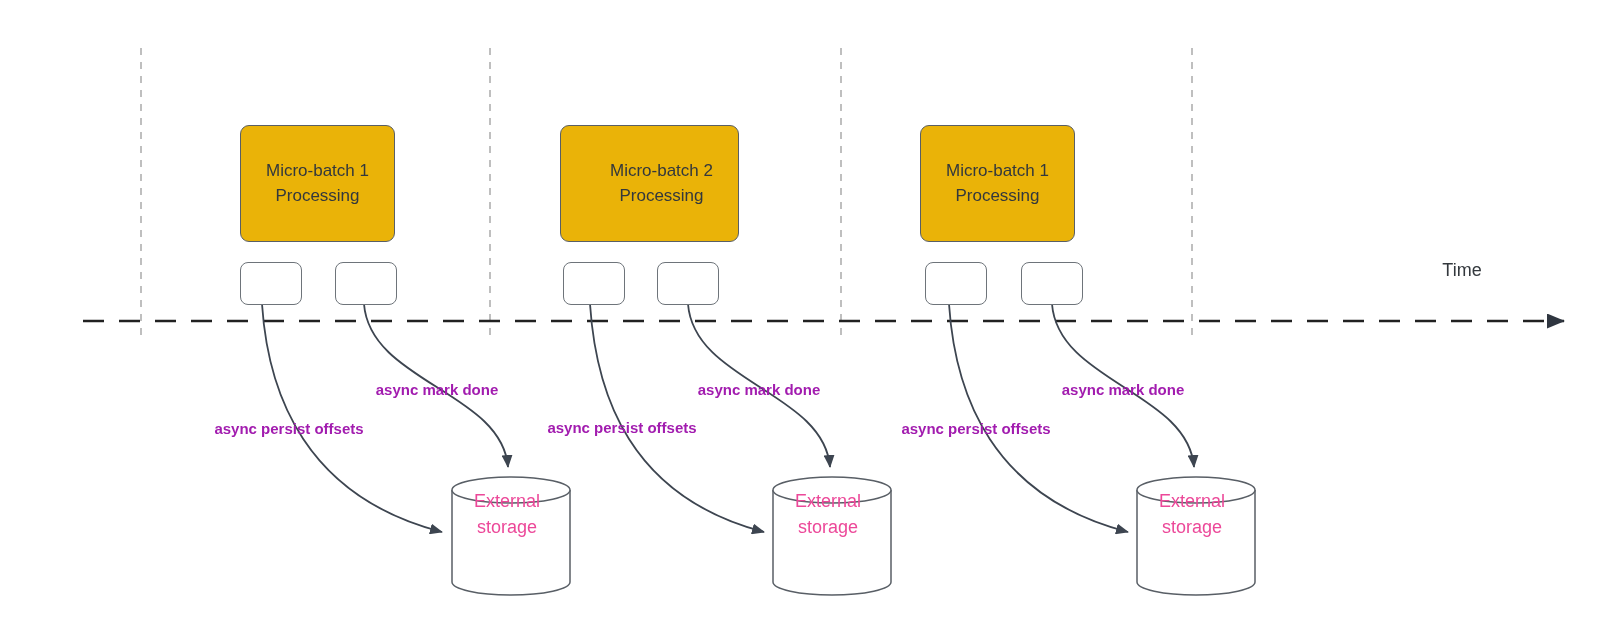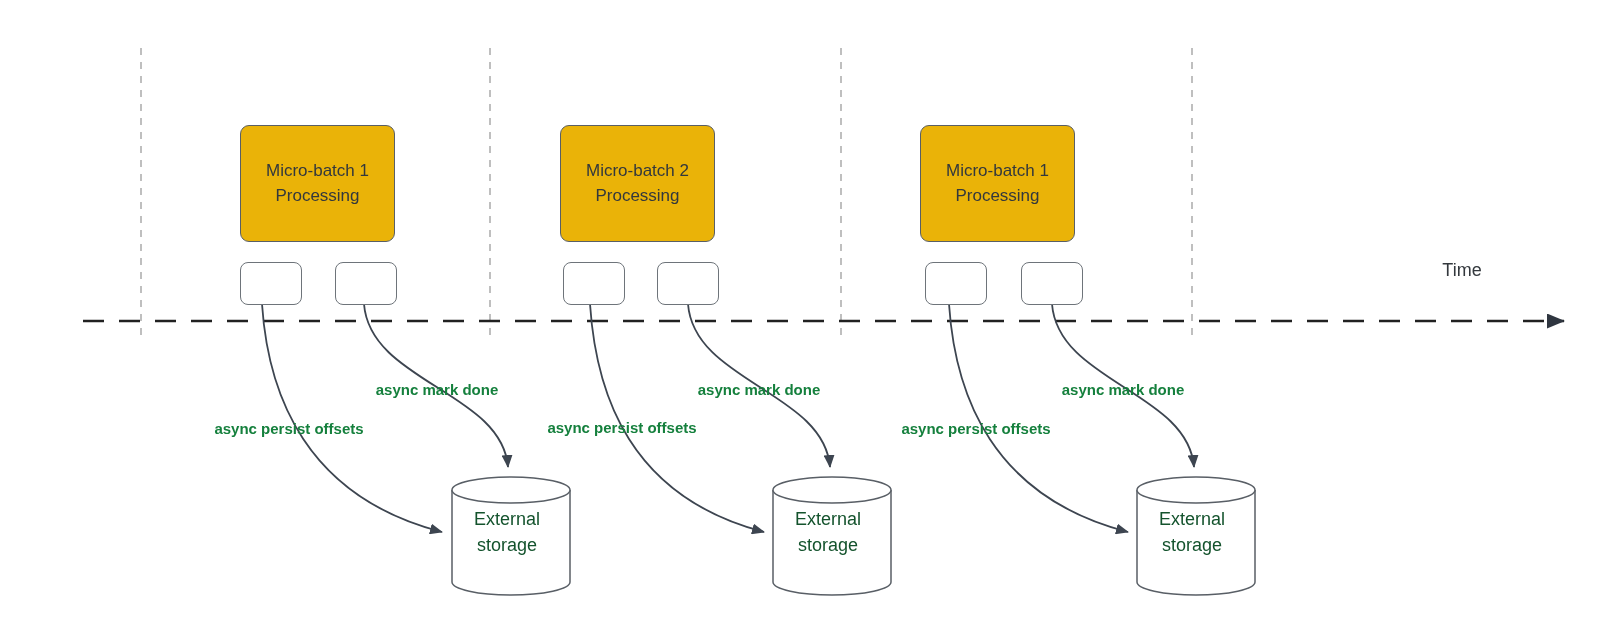--- a/index.html
+++ b/index.html
@@ -41,46 +41,46 @@
     height: 41px;
     background: #ffffff;
     border: 1px solid #6e747a;
     border-radius: 8px;
   }
   .flow-label {
     position: absolute;
     transform: translateX(-50%);
     font-size: 15px;
     font-weight: bold;
-    color: #15803d;
+    color: #a21caf;
     white-space: nowrap;
     line-height: 18px;
   }
   .cyl-text {
     position: absolute;
-    top: 506px;
+    top: 488px;
     width: 110px;
     text-align: center;
     font-size: 18px;
     line-height: 1.45;
-    color: #14532d;
+    color: #ec4899;
   }
   .time-label {
     position: absolute;
     left: 1446px;
     top: 259px;
     transform: translateX(-50%);
     font-size: 18px;
     color: #33383d;
     line-height: 22px;
     margin-left: 16px;
   }
   
   .s1 .main-box { left: 240px; }
-  .s2 .main-box { left: 560px; }
+  .s2 .main-box { left: 560px; padding-left: 24px; }
   .s3 .main-box { left: 920px; }
   .s1 .mini-a { left: 240px; } .s1 .mini-b { left: 335px; }
   .s2 .mini-a { left: 563px; } .s2 .mini-b { left: 657px; }
   .s3 .mini-a { left: 925px; } .s3 .mini-b { left: 1021px; }
   .s1 .persist { left: 289px; top: 420px; }
   .s2 .persist { left: 622px; top: 419px; }
   .s3 .persist { left: 976px; top: 420px; }
   .s1 .done { left: 437px; top: 381px; }
   .s2 .done { left: 759px; top: 381px; }
   .s3 .done { left: 1123px; top: 381px; }

